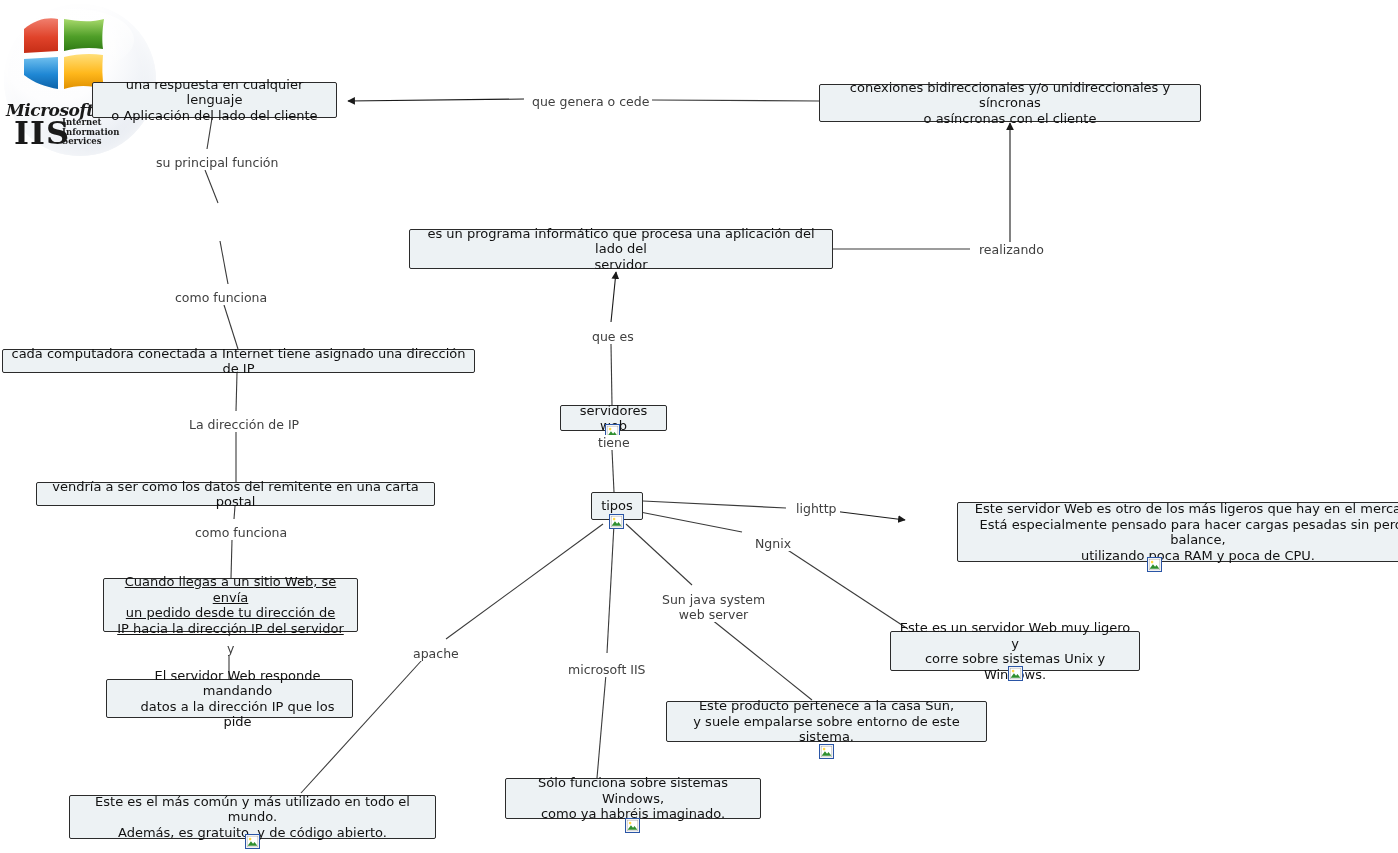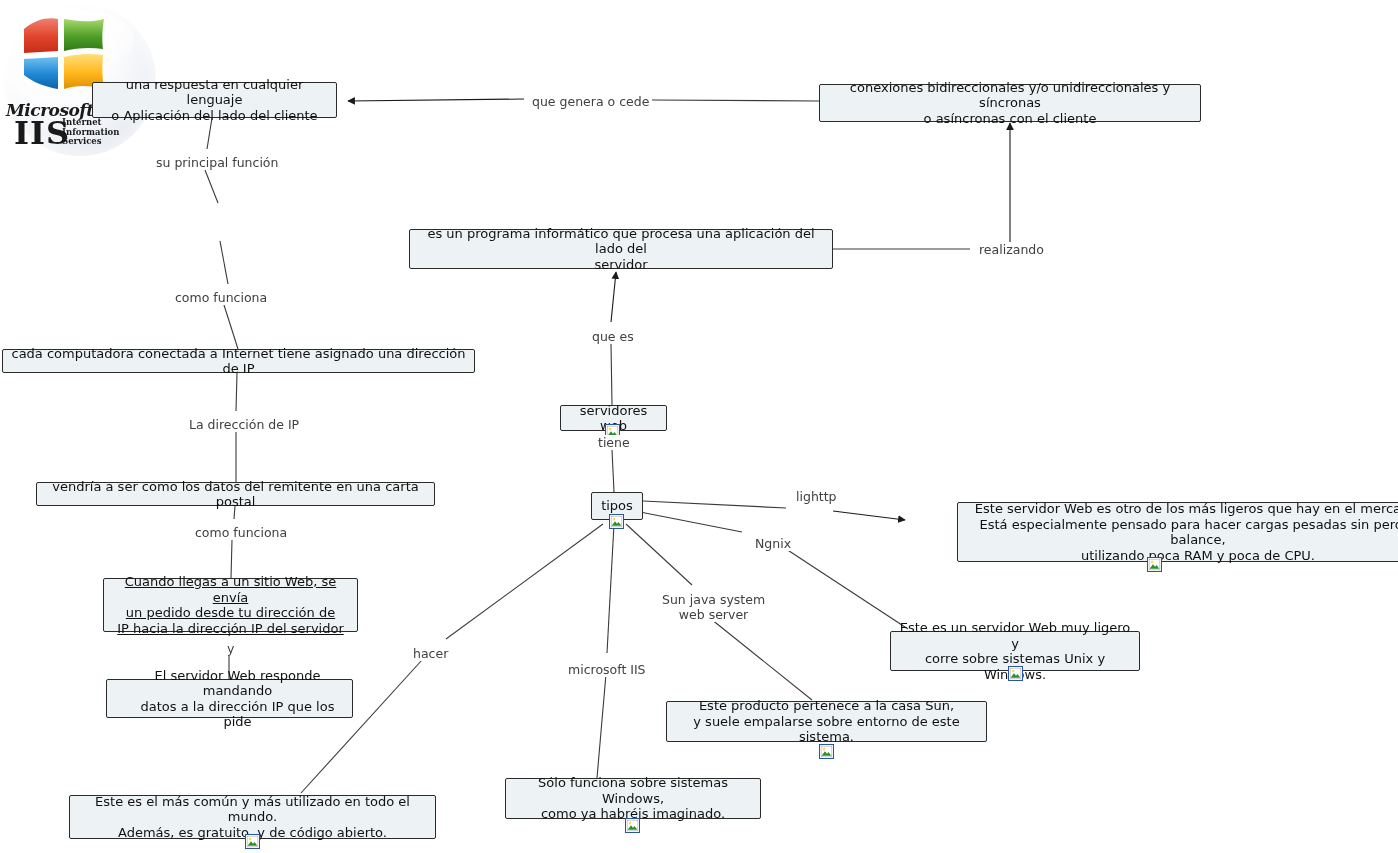--- a/index.html
+++ b/index.html
@@ -339,28 +339,28 @@
   <div class="edge-label" style="left:976px; top:242px;"><span>realizando</span></div>
 
   <div class="edge-label" style="left:172px; top:290px;"><span>como funciona</span></div>
 
   <div class="edge-label" style="left:589px; top:329px;"><span>que es</span></div>
 
   <div class="edge-label" style="left:170px; top:417px;margin-left:16px;"><span>La dirección de IP</span></div>
 
   <div class="edge-label" style="left:595px; top:435px;"><span>tiene</span></div>
 
-  <div class="edge-label" style="left:793px; top:489px;"><span>lighttp</span></div>
+  <div class="edge-label" style="left:793px; top:501px;"><span>lighttp</span></div>
 
   <div class="edge-label" style="left:192px; top:525px;"><span>como funciona</span></div>
 
   <div class="edge-label" style="left:752px; top:536px;"><span>Ngnix</span></div>
 
   <div class="edge-label" style="left:659px; top:592px;"><span>Sun java system
 web server</span></div>
 
   <div class="edge-label" style="left:224px; top:641px;"><span>y</span></div>
 
-  <div class="edge-label" style="left:410px; top:646px;"><span>hacer</span></div>
+  <div class="edge-label" style="left:410px; top:646px;"><span>apache</span></div>
 
   <div class="edge-label" style="left:565px; top:662px;"><span>microsoft IIS</span></div>
 
 </div>
 
 </body></html>

